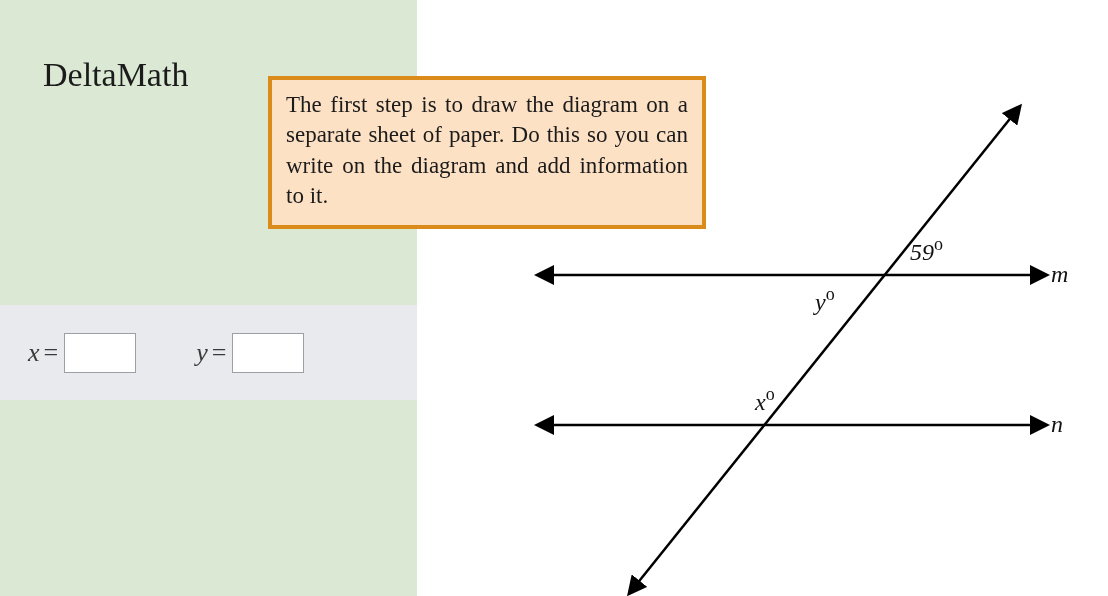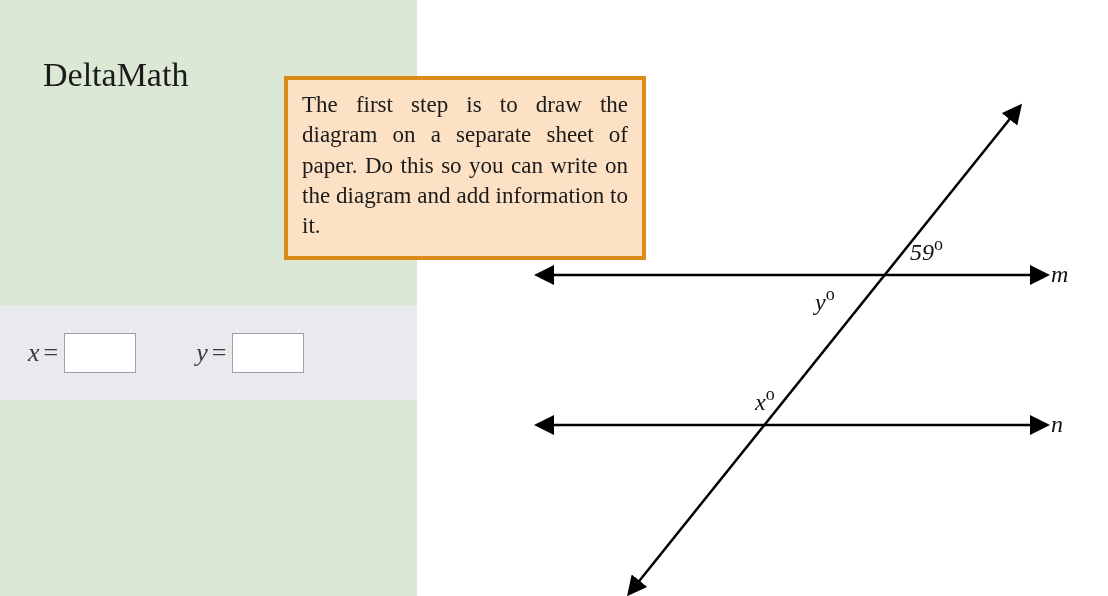--- a/index.html
+++ b/index.html
@@ -87,23 +87,23 @@
     width: 16px;
     text-align: center;
   }
   .parallel::before {
     content: "∥";
     font-size: 28px;
     letter-spacing: -2px;
   }
   .hint-box {
     position: absolute;
-    left: 284px;
+    left: 268px;
     top: 76px;
-    width: 362px;
+    width: 438px;
     background: #fde1c5;
     border: 4px solid #db8b1a;
     padding: 10px 14px 14px 14px;
     box-sizing: border-box;
     font-size: 23px;
     line-height: 1.32;
     color: #1b1b1b;
     text-align: justify;
   }
   .diagram {

